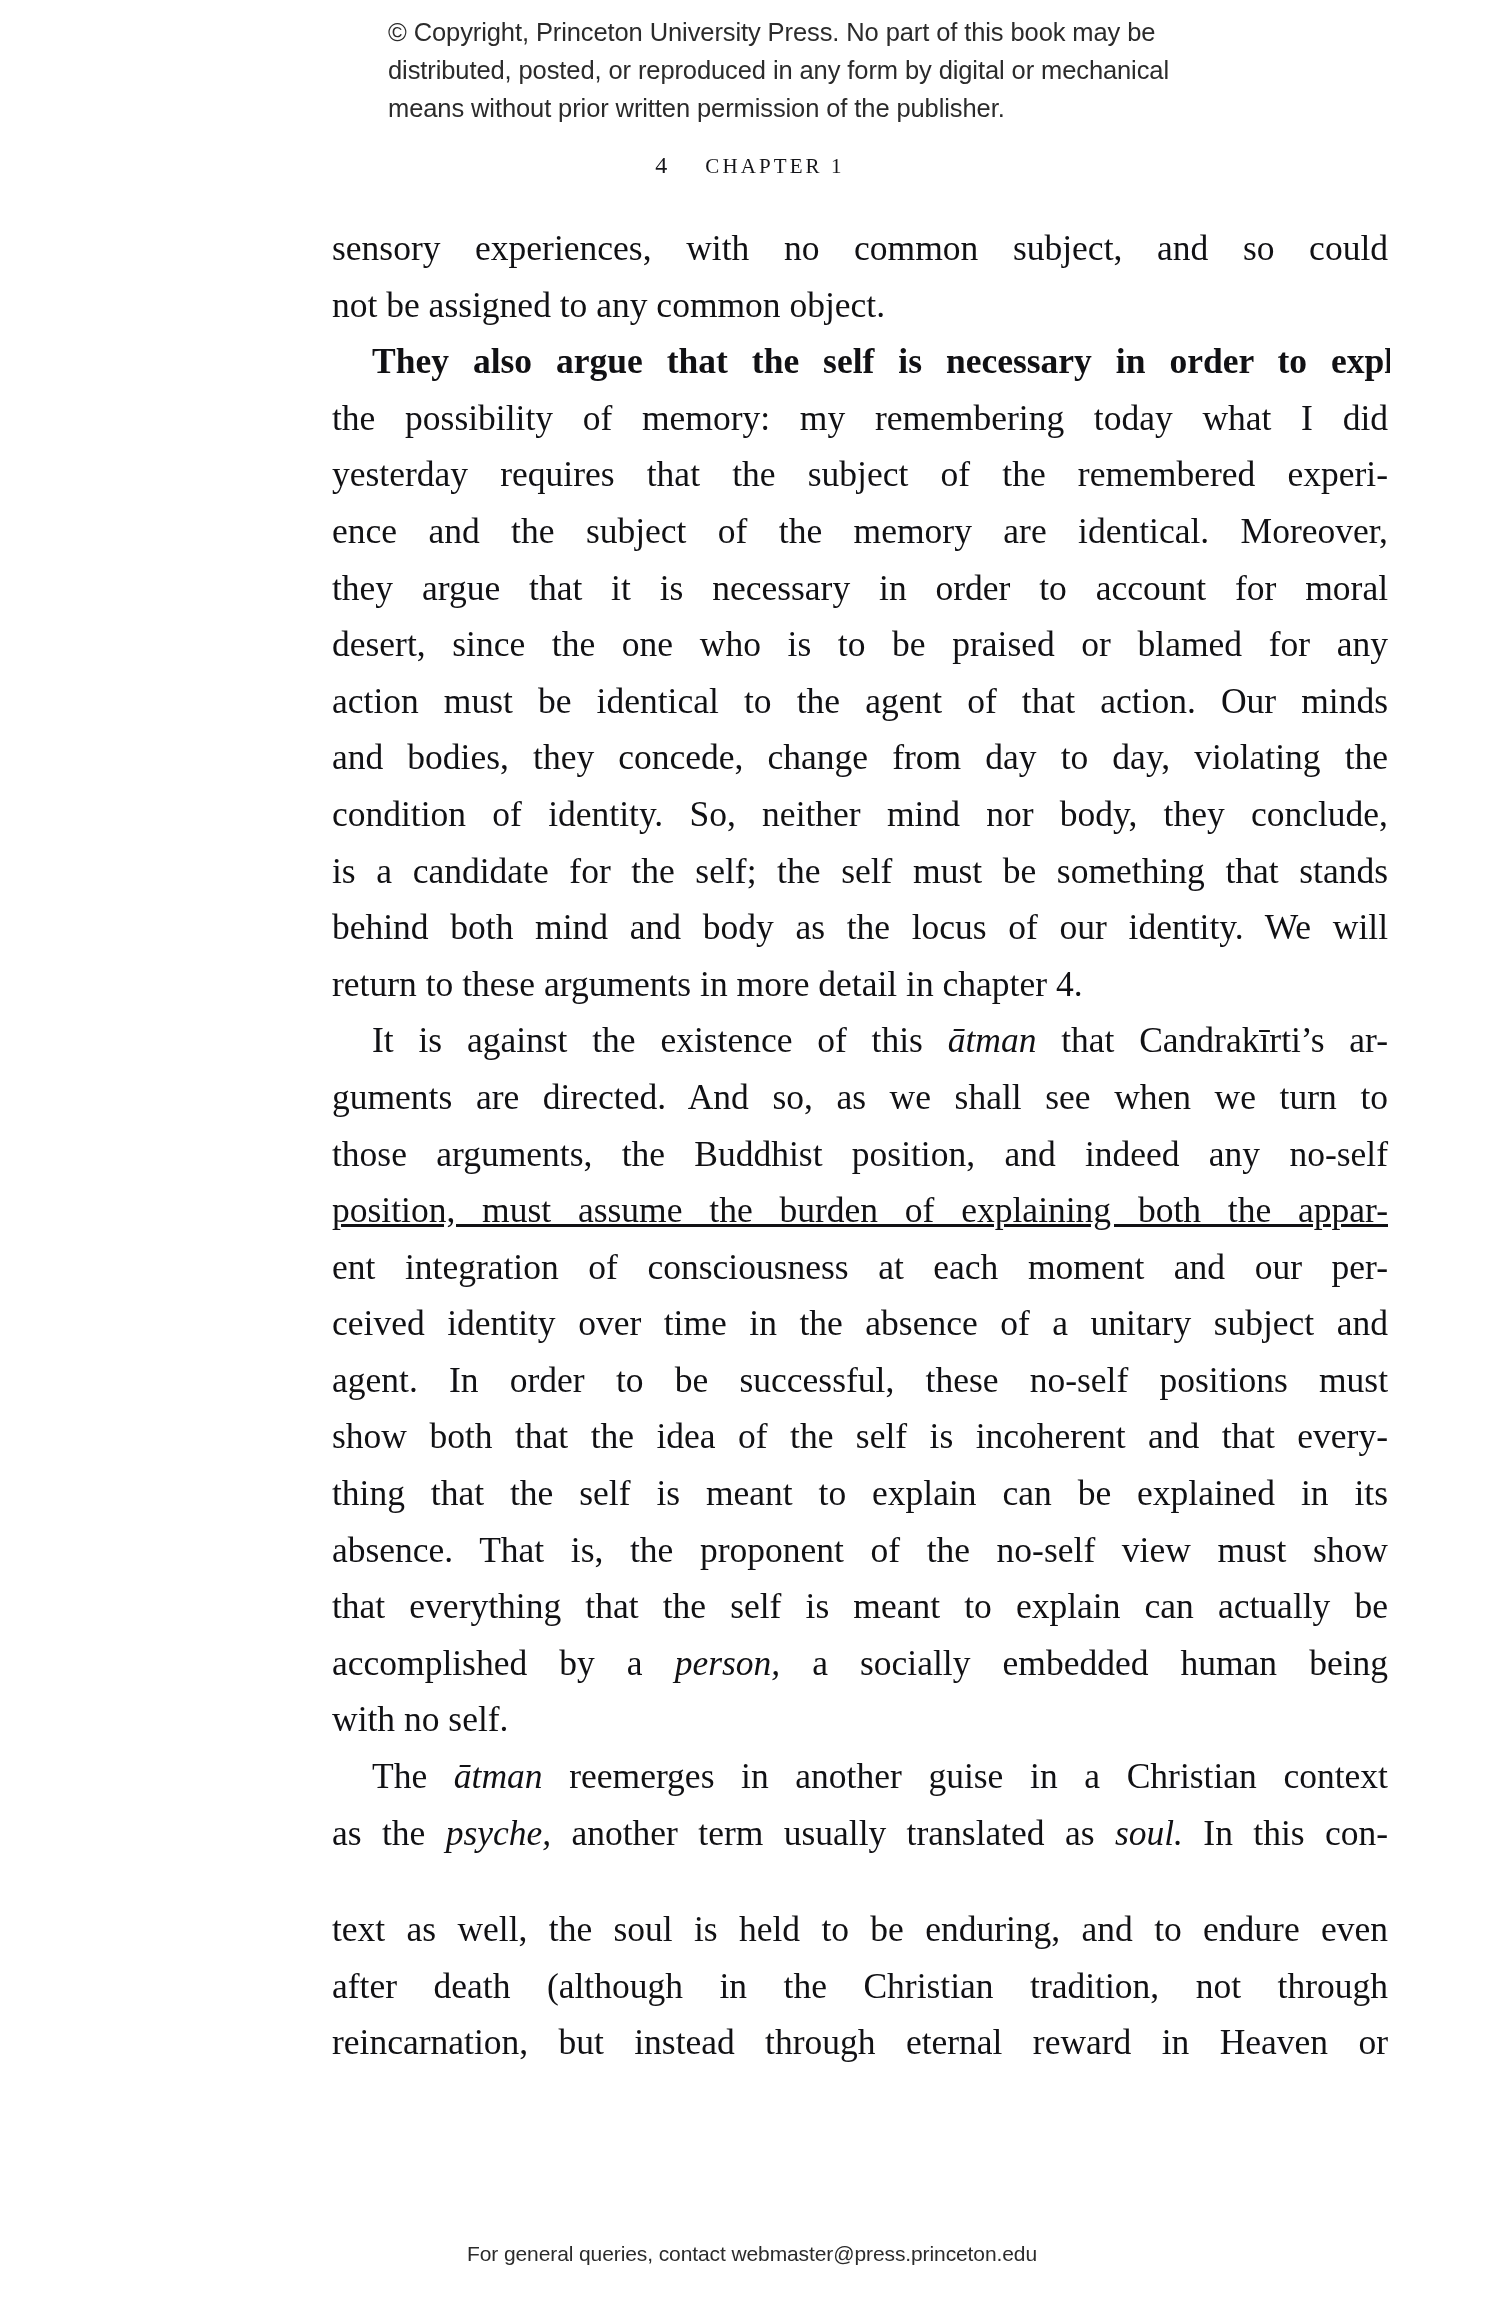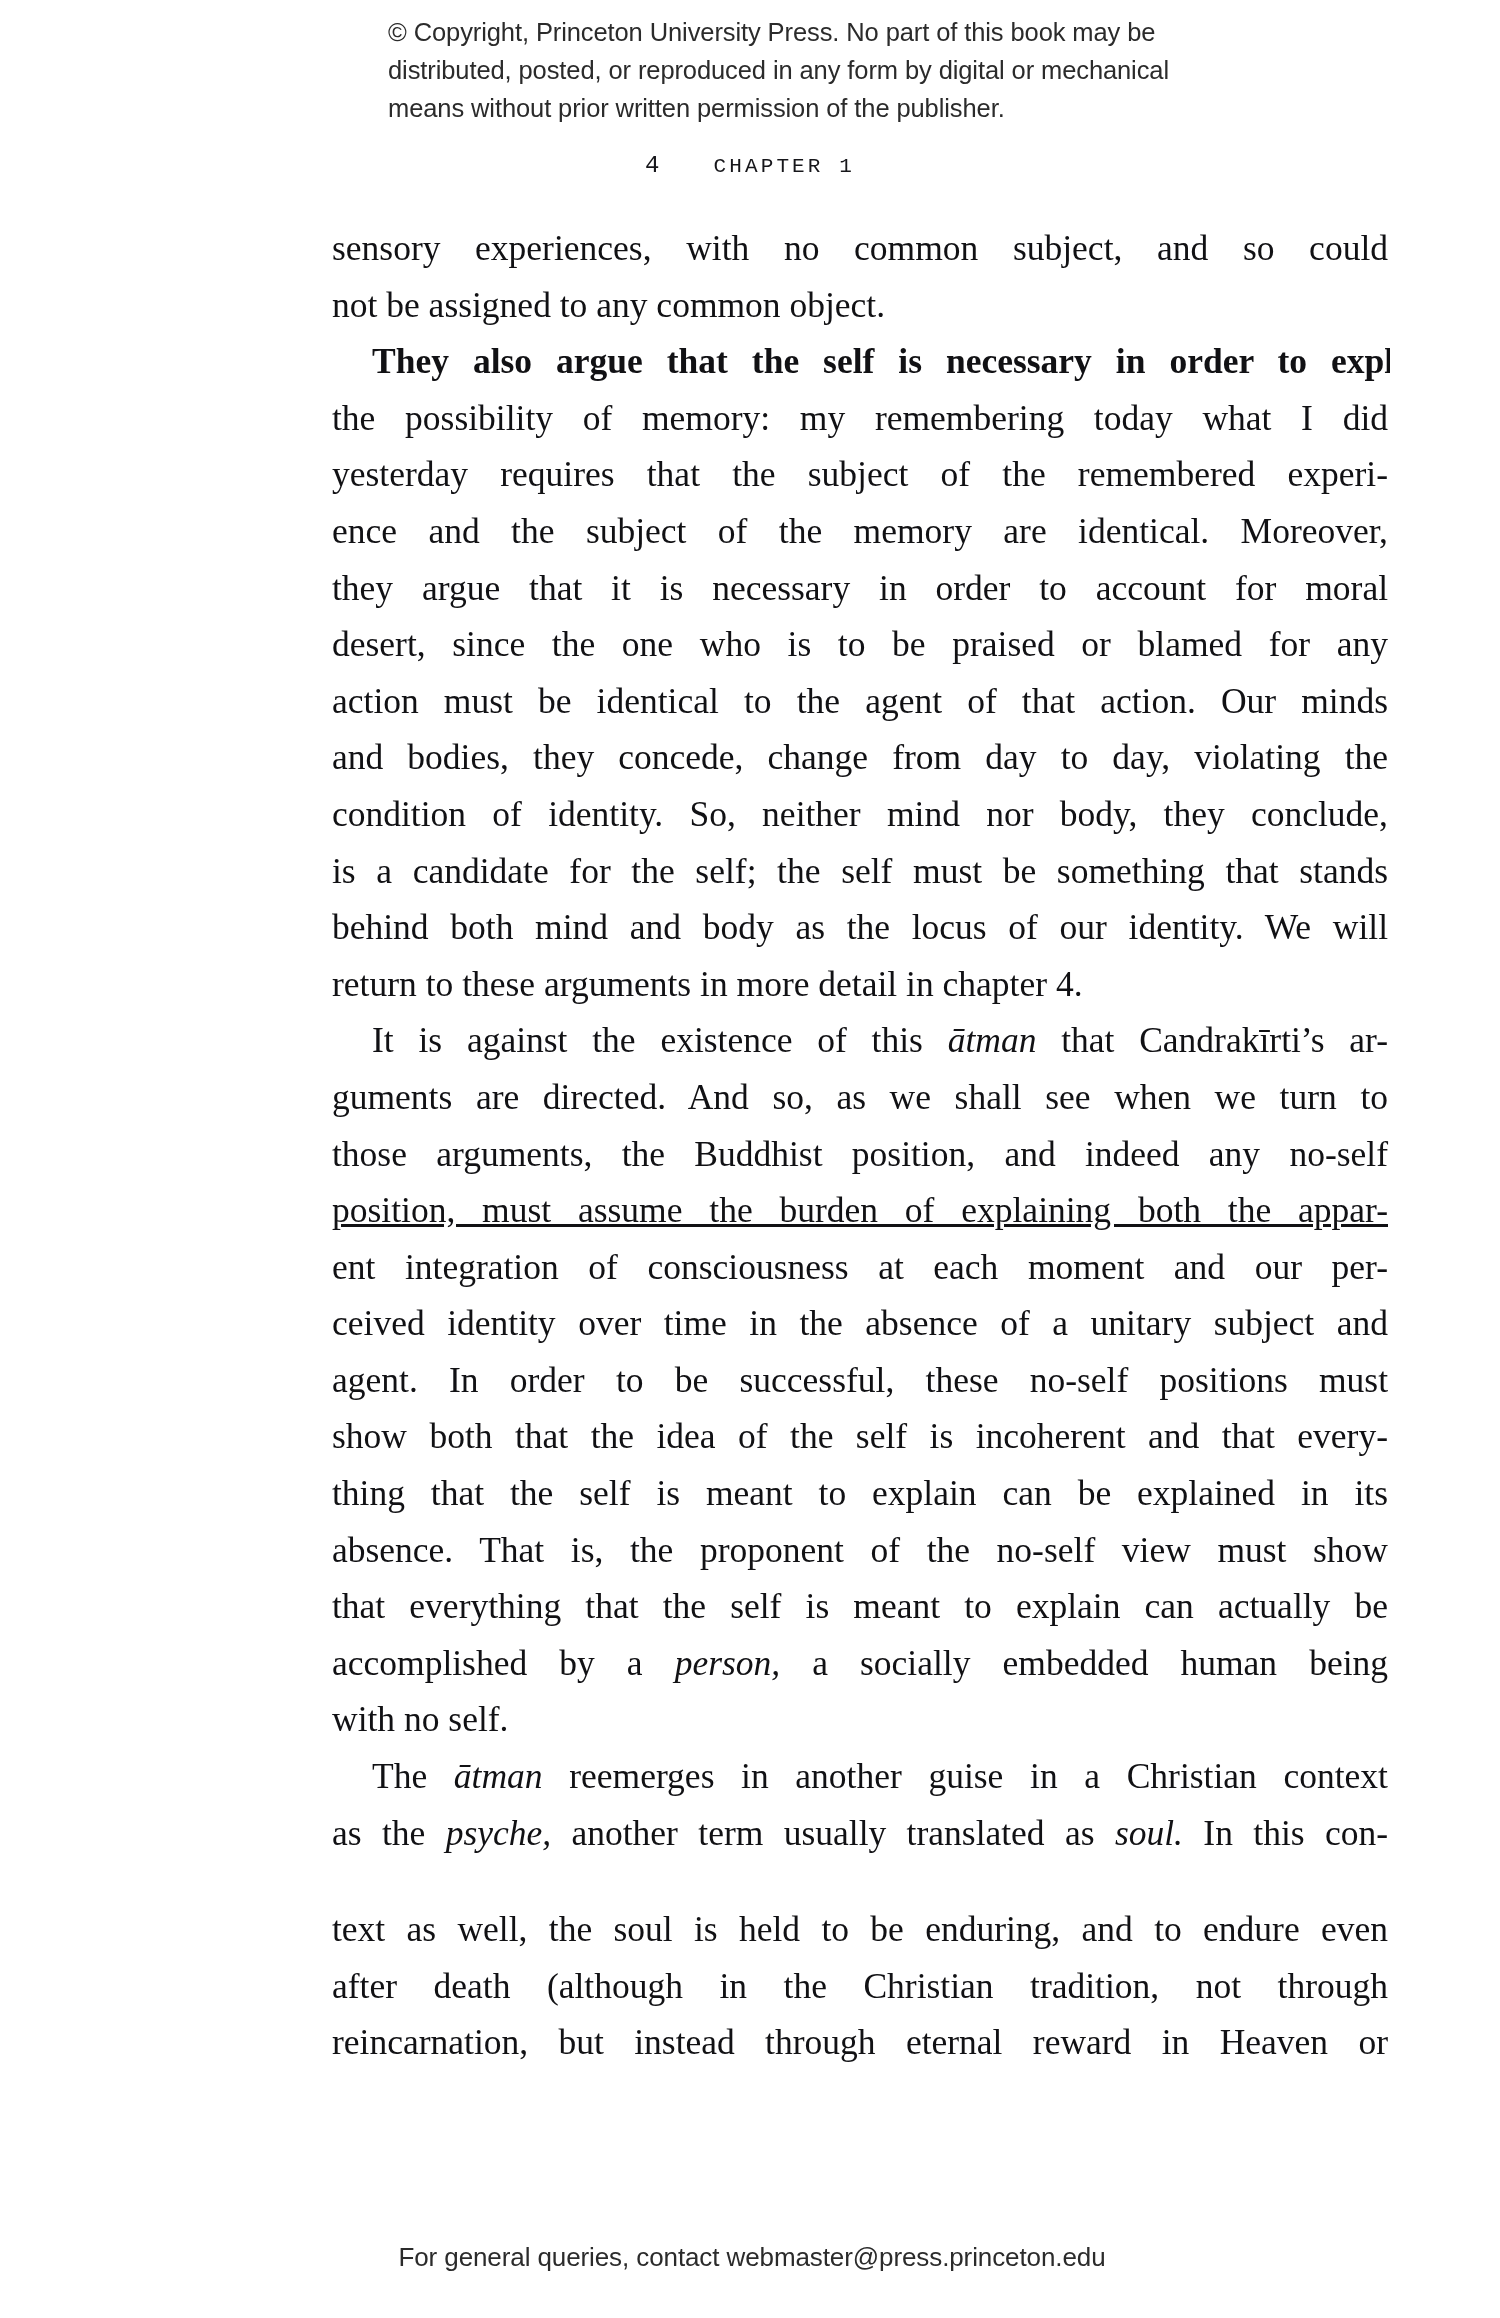--- a/index.html
+++ b/index.html
@@ -37,21 +37,21 @@
     white-space: nowrap;
   }
 
   
   .running-head {
     position: absolute;
     left: 0;
     right: 0;
     top: 152px;
     text-align: center;
-    font-family: Liberation Mono, monospace;
+    font-family: Liberation Serif, serif;
     color: #16161a;
     font-size: 23px;
   }
   .running-head .folio {
     font-size: 24px;
     letter-spacing: 0.5px;
   }
   .running-head .rh-gap {
     display: inline-block;
     width: 26px;
@@ -103,21 +103,21 @@
   }
 
   
   .page-footer {
     position: absolute;
     left: 4px;
     right: 0;
     top: 2242px;
     text-align: center;
     font-family: "Liberation Sans", "DejaVu Sans", sans-serif;
-    font-size: 26px;
+    font-size: 21px;
     color: #2b2b2b;
     letter-spacing: -0.1px;
   }
 </style>
 </head>
 <body>
 
 <div class="page">
 
   <div class="copyright-notice">

